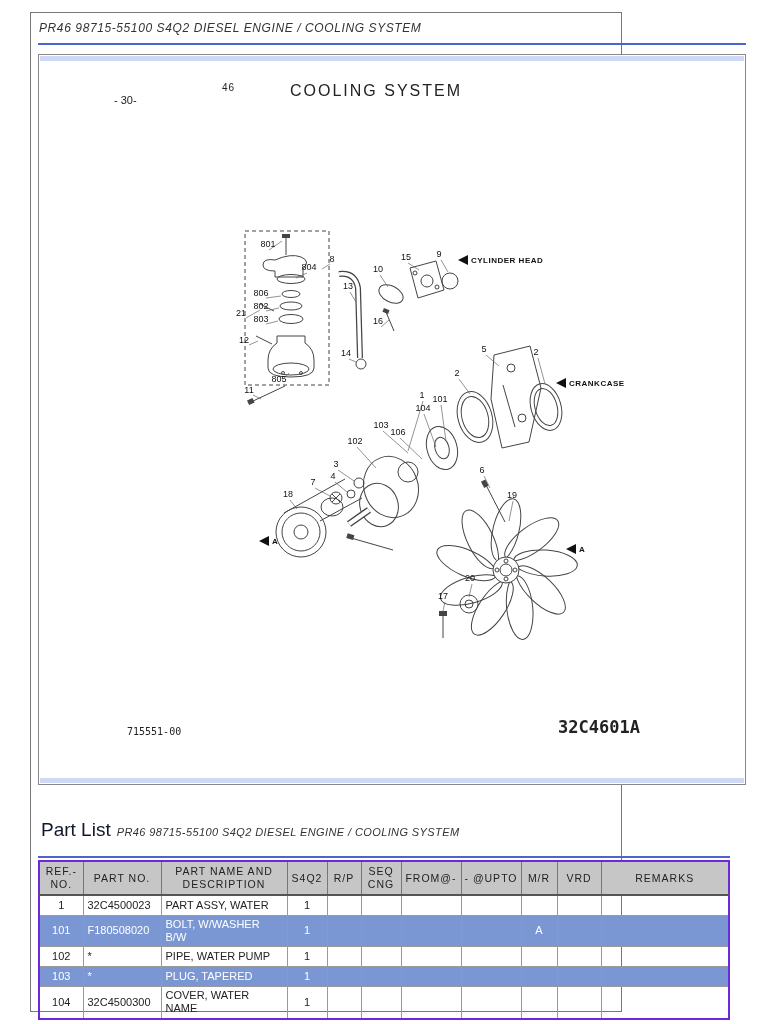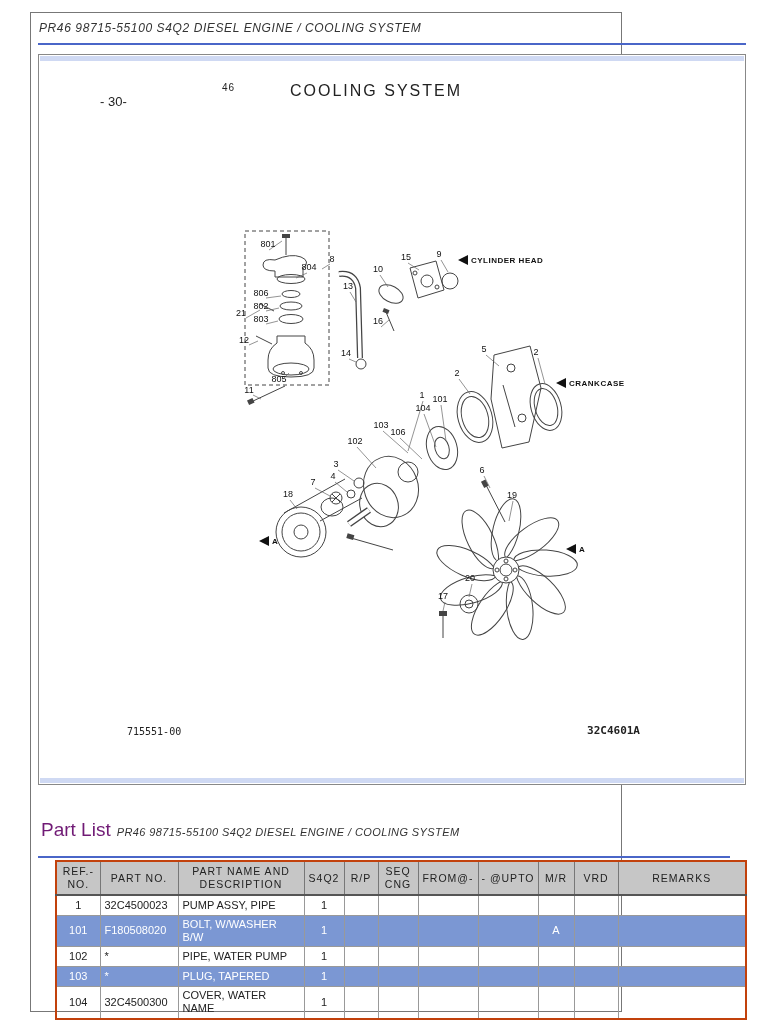--- a/index.html
+++ b/index.html
@@ -9,42 +9,42 @@
   .rule{position:absolute;height:2px;background:#4a66c8}
   .rule-top{top:30px;left:7px;width:708px}
   .rule-table{top:843px;left:7px;width:692px}
 
   .diagram-box{position:absolute;top:41px;left:7px;width:708px;height:731px;border:1px solid #888;background:#fff}
   .strip{position:absolute;left:1px;right:1px;height:5px;background:#cfd9f3}
   .strip-top{top:1px}.strip-bottom{bottom:1px}
   #diagram-svg{position:absolute;left:0;top:0;width:706px;height:729px}
   .fig-no{position:absolute;left:183px;top:27px;font-size:10px;letter-spacing:1px}
   .fig-title{position:absolute;left:251px;top:27px;font-size:16px;letter-spacing:2px}
-  .page-marker{position:absolute;left:61px;top:39px;font-size:13px}
+  .page-marker{position:absolute;left:75px;top:39px;font-size:11px}
   .fig-footer-left{position:absolute;left:88px;bottom:47px;font-size:10px;font-family:"DejaVu Sans Mono",monospace}
-  .fig-footer-right{position:absolute;right:105px;bottom:47px;font-size:11px;font-weight:bold;font-family:"DejaVu Sans Mono",monospace}
+  .fig-footer-right{position:absolute;right:105px;bottom:47px;font-size:17px;font-weight:bold;font-family:"DejaVu Sans Mono",monospace}
 
   
   .ln{stroke:#444;stroke-width:1;fill:none}
   .filldark{fill:#444;stroke:none}
   .dash{stroke-dasharray:4 3}
   .pipe{stroke:#444;stroke-width:6;fill:none}
   .pipe-in{stroke:#fff;stroke-width:3.5;fill:none}
   .tube{stroke:#444;stroke-width:7;fill:none}
   .tube-in{stroke:#fff;stroke-width:4;fill:none}
   .leader{stroke:#666;stroke-width:.7;fill:none}
   .callout{font:9px "Liberation Sans",sans-serif;fill:#111;text-anchor:middle}
   .dlabel{font:bold 8px "Liberation Sans",sans-serif;fill:#111;letter-spacing:.5px}
   .hubwhite{fill:#fff;stroke:#444}
 
   
   .plist-header{position:absolute;left:10px;top:806px;display:flex;align-items:baseline;gap:6px}
-  .plist-title{font-size:19px;color:#701a75}
+  .plist-title{font-size:19px;color:#0f172a}
   .plist-sub{font-style:italic;font-size:11px;letter-spacing:.4px;color:#333}
-  table.plist{position:absolute;top:847px;left:24px;width:692px;border-collapse:collapse;border:2px solid #c2410c;font-size:11px;table-layout:fixed}
+  table.plist{position:absolute;top:847px;left:7px;width:692px;border-collapse:collapse;border:2px solid #6d28d9;font-size:11px;table-layout:fixed}
   table.plist th{background:#c6c6c6;font-weight:normal;letter-spacing:1px;font-size:10.5px;padding:3px 2px;border:1px solid #777;border-bottom:2px solid #555;text-align:center;color:#222;line-height:1.25}
   table.plist td{border:1px solid #999;padding:2px 4px;height:20px;white-space:pre-line;vertical-align:middle;line-height:1.2}
   table.plist td.ctr{text-align:center}
   table.plist tr.hl{background:#7b97d3;color:#fff}
 </style>
 </head>
 <body>
 
 <div class="page">
 
@@ -249,21 +249,21 @@
           <th>- @UPTO</th>
           <th>M/R</th>
           <th>VRD</th>
           <th>REMARKS</th>
         </tr>
     </thead>
     <tbody id="plist-body">
         <tr>
           <td class="ctr">1</td>
           <td>32C4500023</td>
-          <td>PUMP ASSY, PIPE</td>
+          <td>PART ASSY, WATER</td>
           <td class="ctr">1</td>
           <td></td>
           <td></td>
           <td></td>
           <td></td>
           <td class="ctr"></td>
           <td></td>
           <td></td>
         </tr>
         <tr class="hl">

